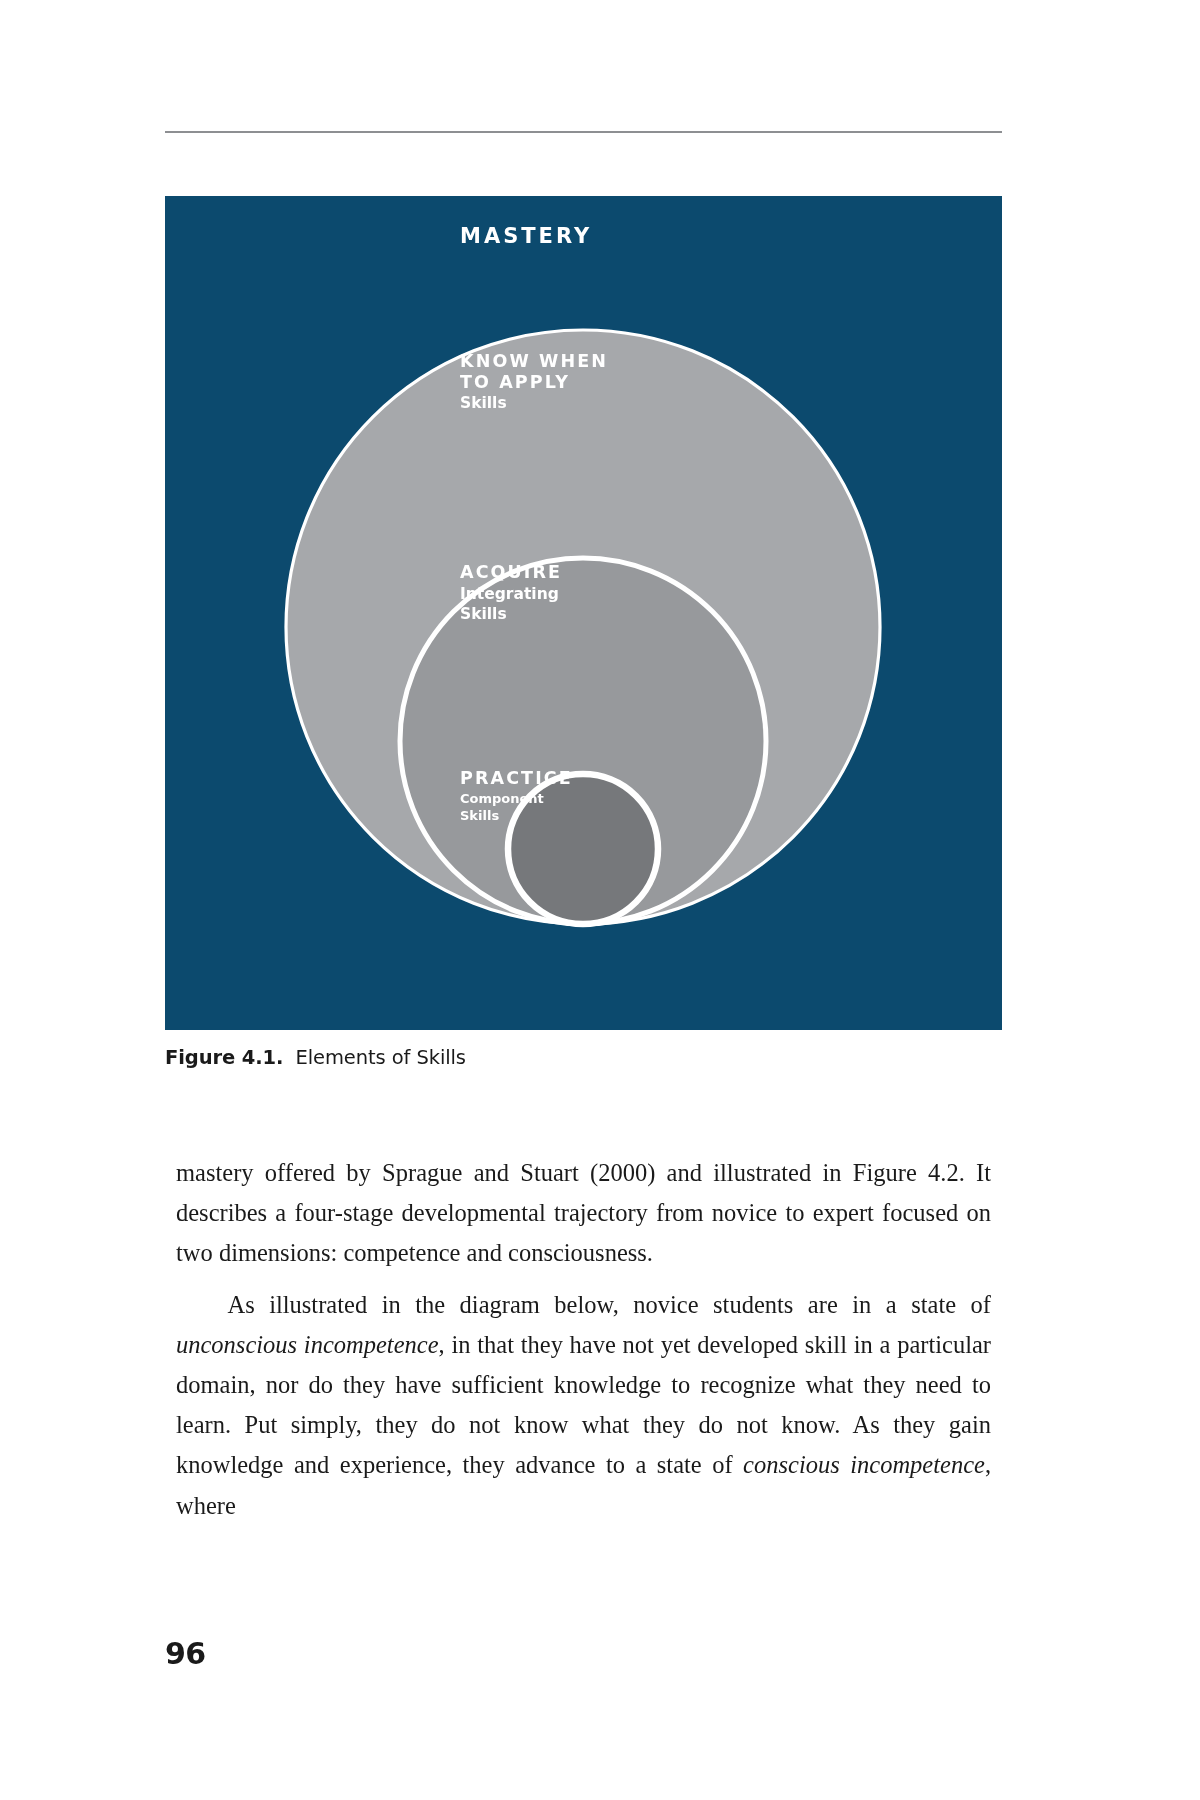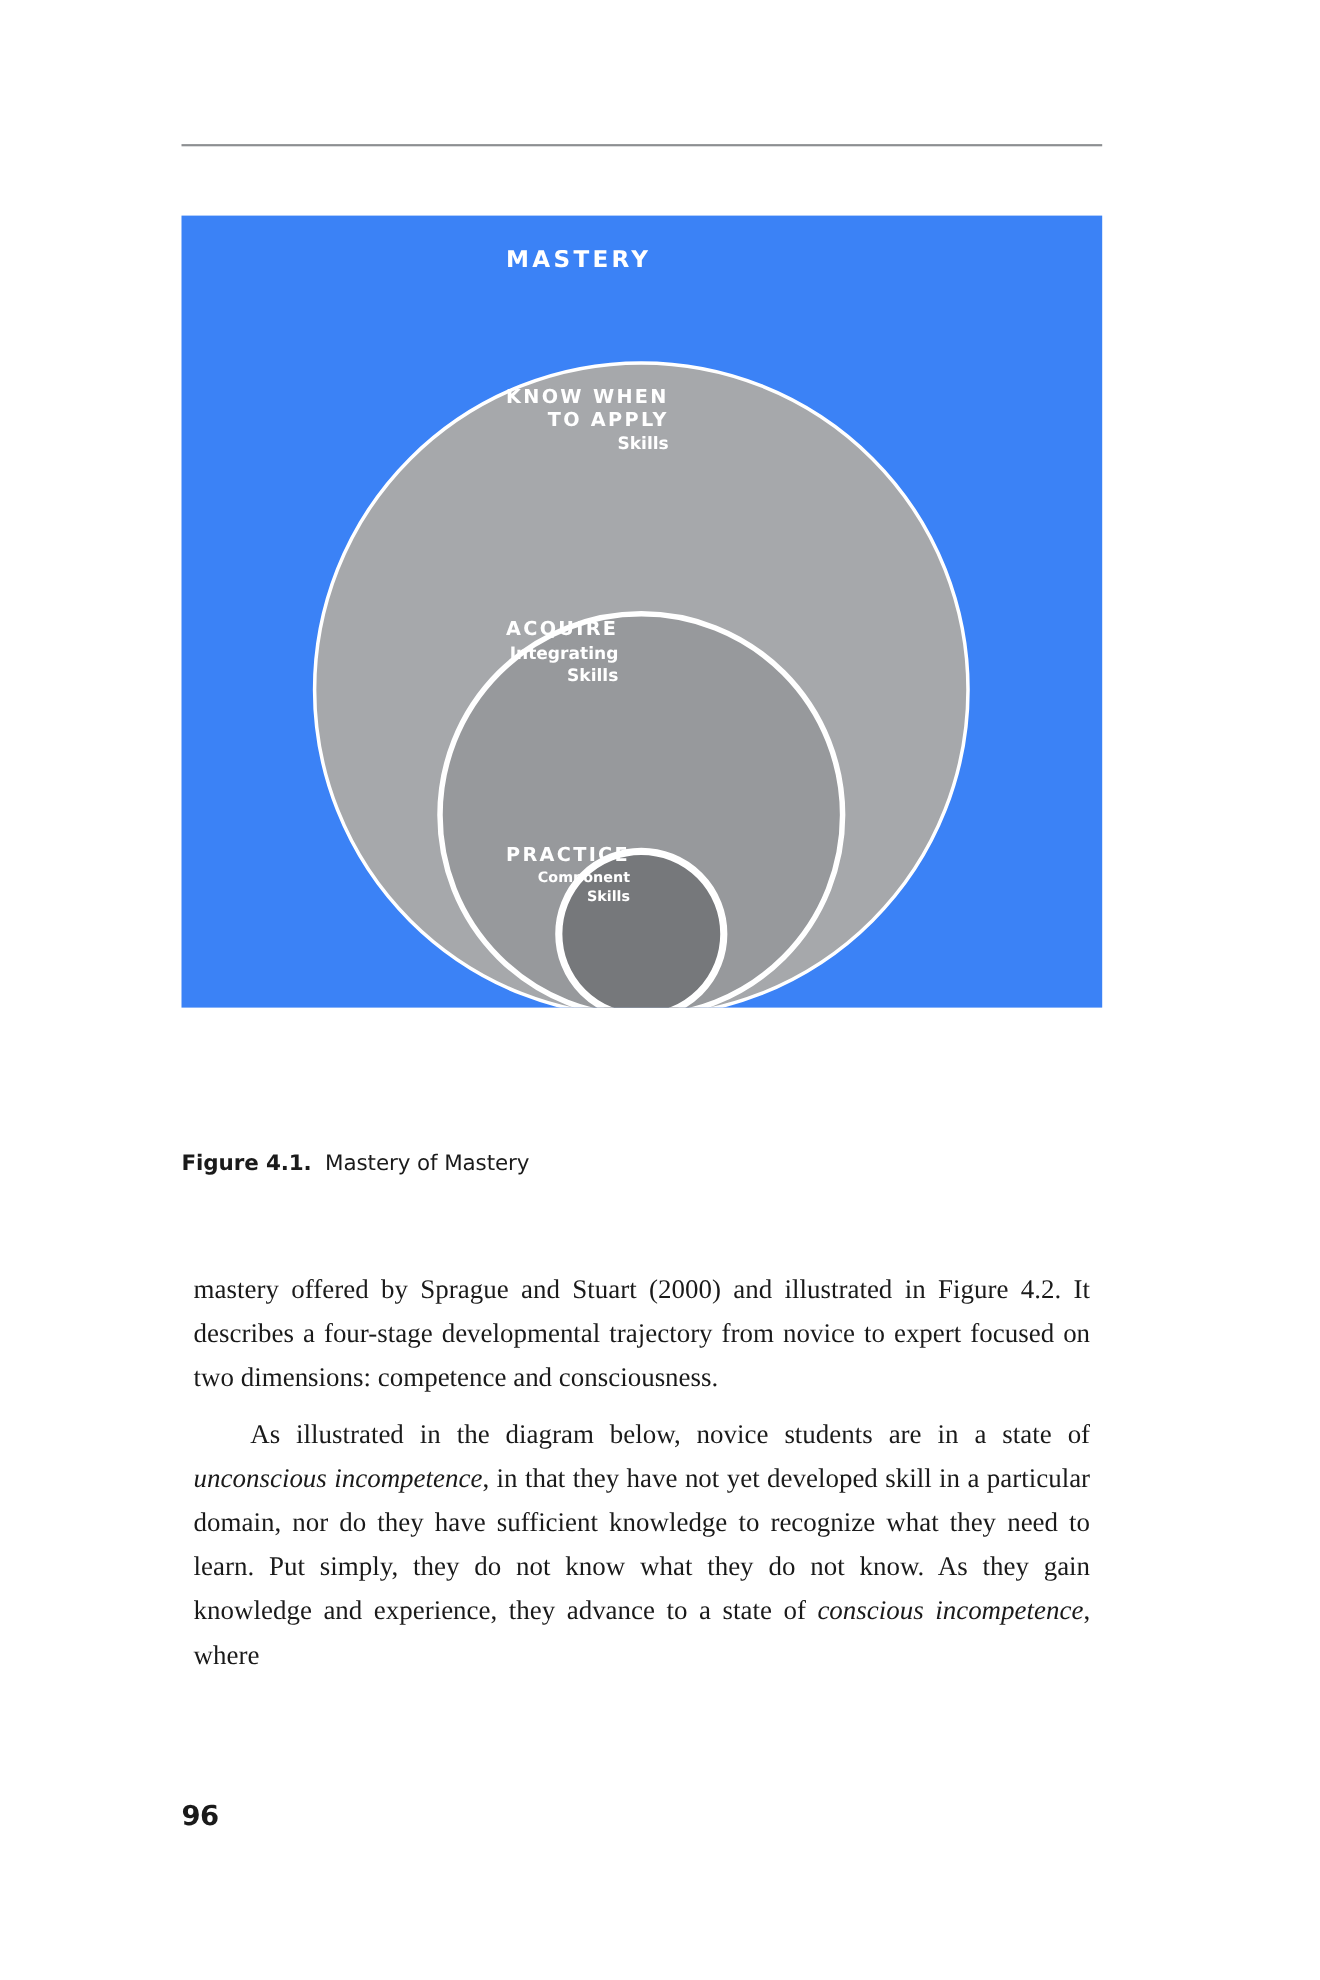--- a/index.html
+++ b/index.html
@@ -44,24 +44,23 @@
     height: 1.5px;
     background: #8d8f92;
   }
 
   
   .figure-box {
     position: absolute;
     left: 165px;
     top: 196px;
     width: 837px;
-    height: 720px;
-    background: #3b82f6;
+    height: 834px;
+    background: #0c4a6e;
     overflow: hidden;
-    text-align: right;
   }
   .figure-svg {
     position: absolute;
     left: 0;
     top: 0;
     width: 837px;
     height: 834px;
     display: block;
   }
 
@@ -152,21 +151,21 @@
     font-style: italic;
   }
 
   
   .folio {
     position: absolute;
     left: 165px;
     top: 1636px;
     font-family: "DejaVu Sans", sans-serif;
     font-weight: bold;
-    font-size: 25px;
+    font-size: 30px;
     color: #1a1a1a;
     letter-spacing: -0.5px;
   }
 </style>
 </head>
 <body>
 
 <div class="page">
 
   <div class="head-rule"></div>
@@ -200,21 +199,21 @@
 
     <div class="fig-label lbl-acquire">
       <span class="cap">PRACTICE</span>
       <span class="sub">Component</span>
       <span class="sub">Skills</span>
     </div>
 
   </div>
 
   <div class="caption">
-    <b>Figure 4.1.</b><span class="cap-text">&nbsp; </span><span class="cap-text">Mastery of Mastery</span>
+    <b>Figure 4.1.</b><span class="cap-text">&nbsp; </span><span class="cap-text">Elements of Skills</span>
   </div>
 
   <div class="body-text">
     <p>mastery offered by Sprague and Stuart (2000) and illustrated in Figure 4.2. It describes a four-stage developmental trajectory from novice to expert focused on two dimensions: competence and consciousness.</p>
     <p class="indent"><span>As illustrated in the diagram below, novice students are in a state of </span><i>unconscious incompetence</i><span>, in that they have not yet developed skill in a particular domain, nor do they have sufficient knowledge to recognize what they need to learn. Put simply, they do not know what they do not know. As they gain knowledge and experience, they advance to a state of </span><i>conscious incompetence</i><span>, where</span></p>
   </div>
 
   <div class="folio">96</div>
 
 </div>

